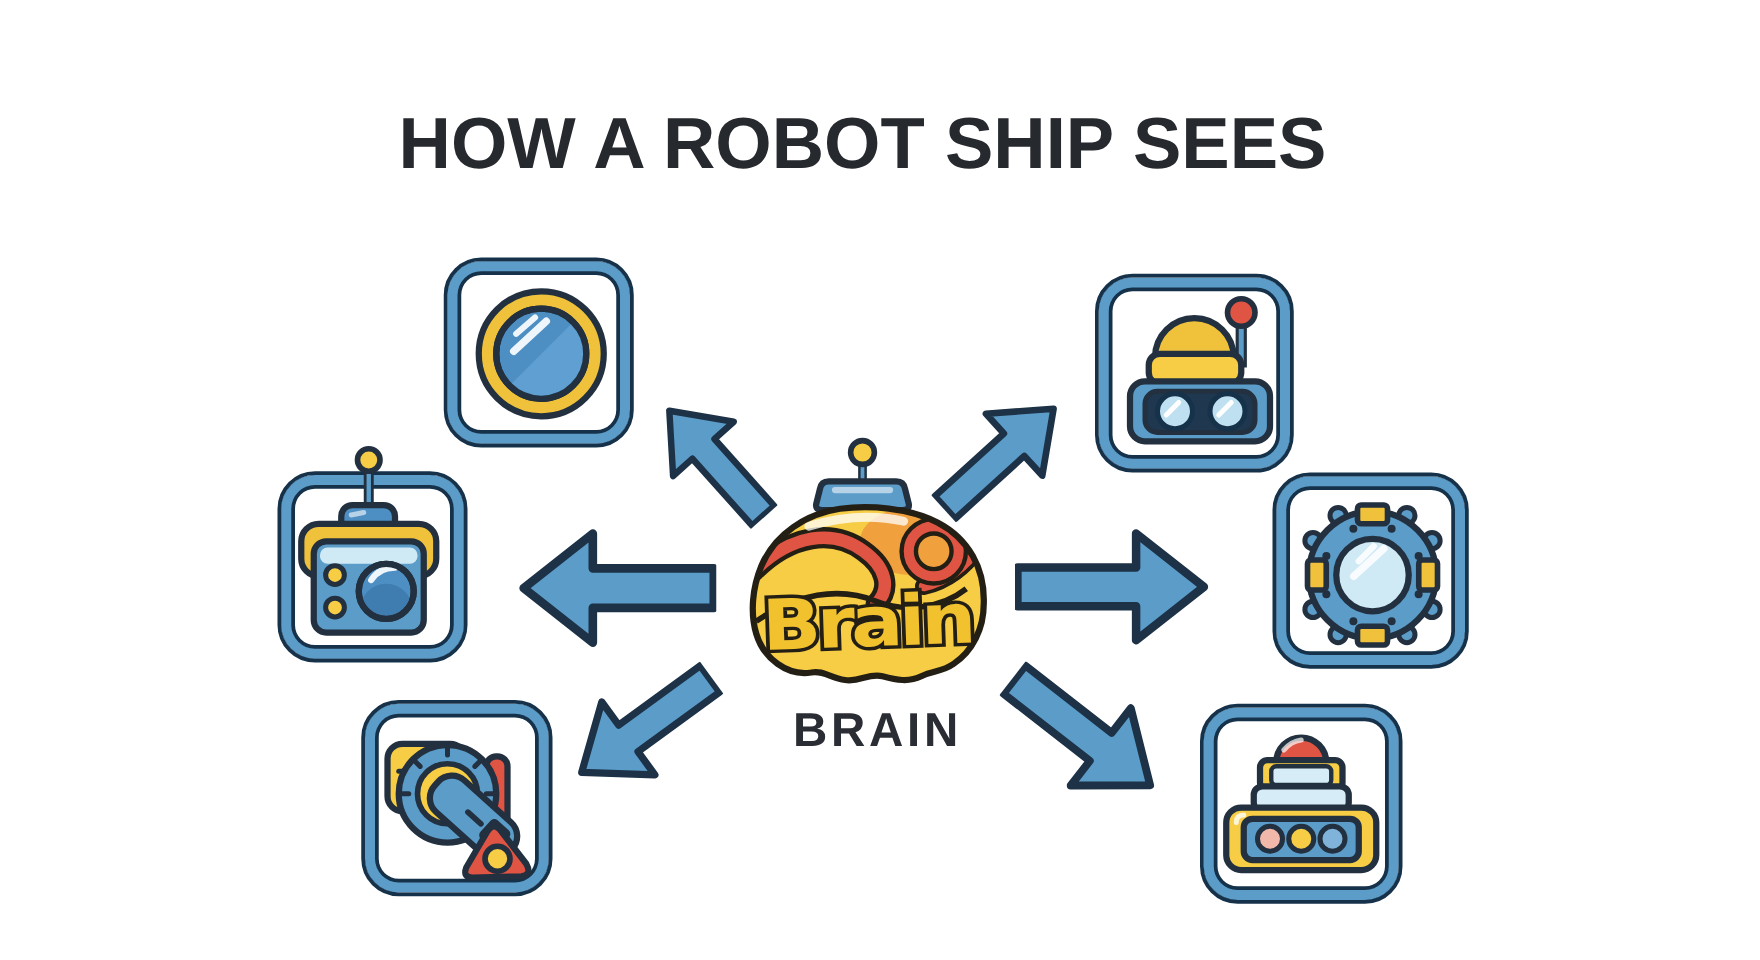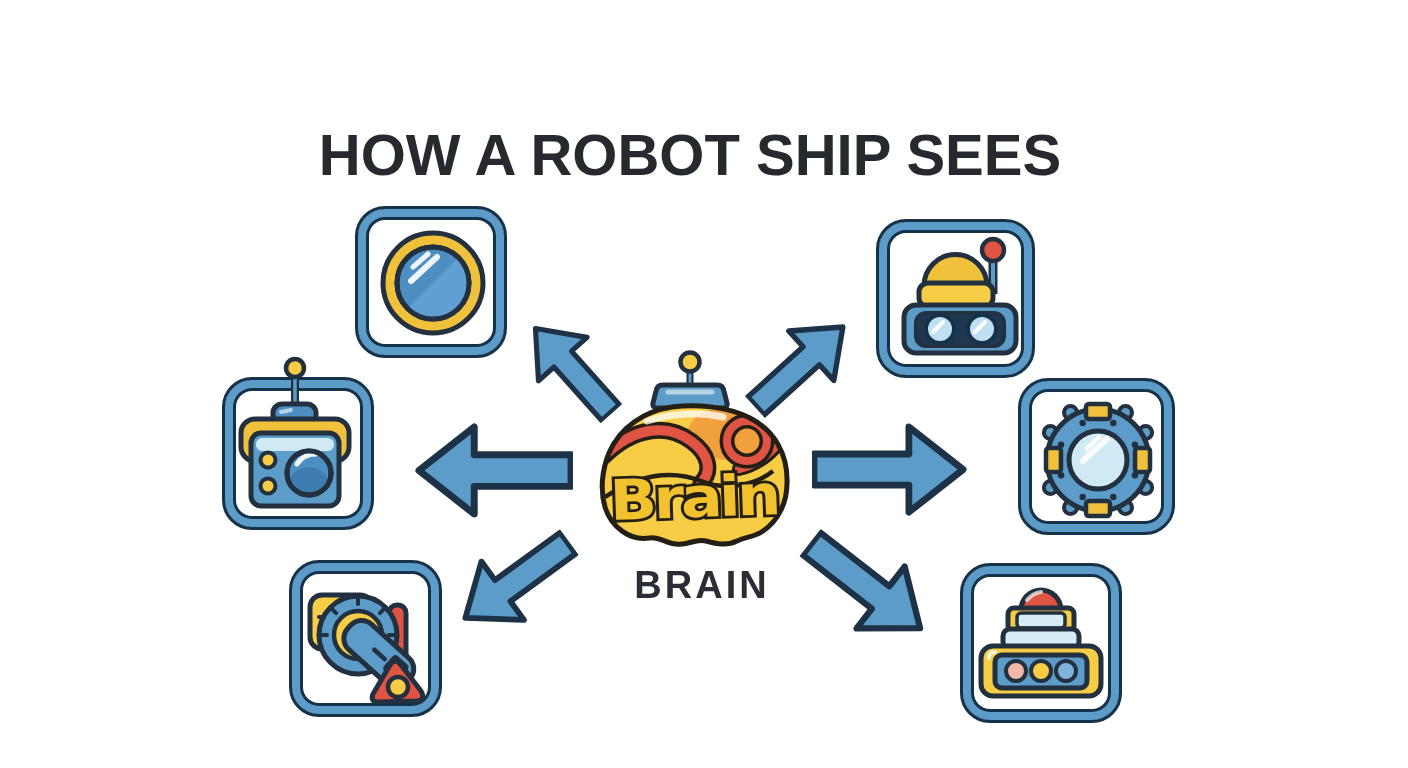--- a/index.html
+++ b/index.html
@@ -2,21 +2,21 @@
 <html><head>
 <meta charset="utf-8">
 <style>
   html,body{margin:0;padding:0;background:#ffffff;}
   .stage{
     position:relative;width:1408px;height:768px;background:#ffffff;overflow:hidden;
     font-family:"Liberation Sans", sans-serif;
   }
   .title{
     position:absolute;left:0;top:86px;width:1380px;text-align:center;
-    font-size:58px;font-weight:700;color:#26292e;letter-spacing:0px;line-height:1;margin-top:40px;
+    font-size:58px;font-weight:700;color:#26292e;letter-spacing:0px;line-height:1;
   }
   .node{
     position:absolute;background:#ffffff;border:3px solid #16324a;border-radius:30px;
     box-shadow: inset 0 0 0 8px #5b9cc9, inset 0 0 0 11px #16324a;
   }
   .node svg{position:absolute;left:0;top:0;overflow:visible;}
   .arrow{position:absolute;}
   .arrow polygon{stroke:#1d3247;stroke-width:7;stroke-linejoin:round;}
   .brain-svg{position:absolute;left:575px;top:345px;overflow:visible;}
   .brain-label{

